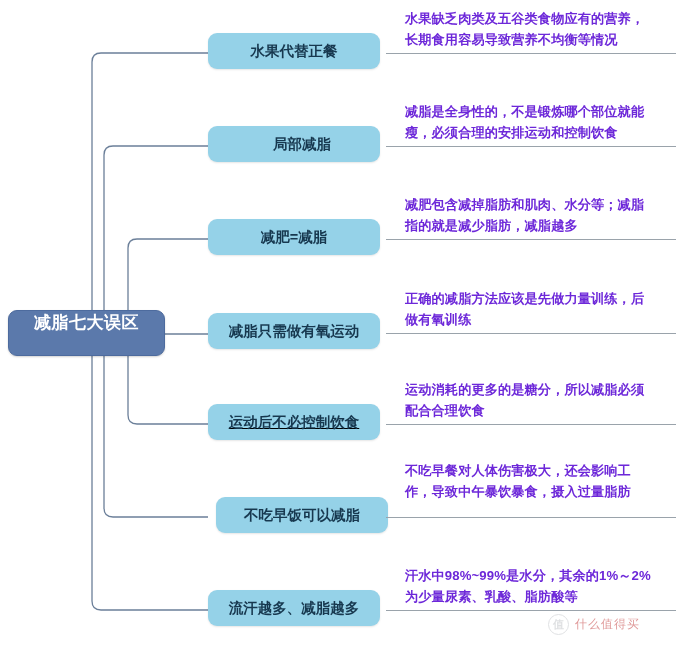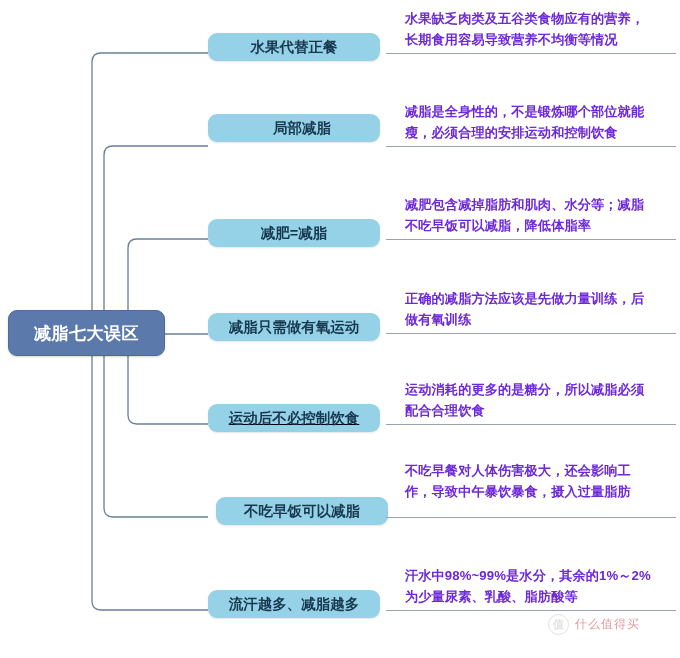--- a/index.html
+++ b/index.html
@@ -31,35 +31,34 @@
     position: absolute;
     left: 8px;
     top: 310px;
     width: 157px;
     height: 46px;
     border-radius: 9px;
     background: #5b79ab;
     border: 1px solid #4d6b9e;
     box-shadow: 0 1px 2px rgba(0,0,0,0.18);
     display: flex;
-    align-items: center;
     justify-content: center;
     box-sizing: border-box;
   }
   .root-label {
     color: #ffffff;
     font-size: 17px;
     font-weight: bold;
     letter-spacing: 0.5px;
     white-space: nowrap;
   }
   .topic-node {
     position: absolute;
     width: 172px;
-    height: 28px;
+    height: 36px;
     border-radius: 9px;
     background: #95d2e8;
     display: flex;
     align-items: center;
     justify-content: center;
     box-sizing: border-box;
     box-shadow: 0 1px 2px rgba(0,0,0,0.10);
   }
   .topic-label {
     color: #17384f;
@@ -143,35 +142,35 @@
 
   <div class="topic-node" style="left:208px; top:33px;">
     <span class="topic-label">水果代替正餐</span>
   </div>
   <div class="desc-block" style="top:8px;">
     <div class="desc-text">水果缺乏肉类及五谷类食物应有的营养，
 长期食用容易导致营养不均衡等情况</div>
   </div>
   <div class="desc-rule" style="top:53px;"></div>
 
-  <div class="topic-node" style="left:208px; top:114px;padding-left:16px;">
+  <div class="topic-node" style="left:208px; top:126px;padding-left:16px;">
     <span class="topic-label">局部减脂</span>
   </div>
   <div class="desc-block" style="top:101px;">
     <div class="desc-text">减脂是全身性的，不是锻炼哪个部位就能
 瘦，必须合理的安排运动和控制饮食</div>
   </div>
   <div class="desc-rule" style="top:146px;"></div>
 
   <div class="topic-node" style="left:208px; top:219px;">
     <span class="topic-label">减肥=减脂</span>
   </div>
   <div class="desc-block" style="top:194px;">
     <div class="desc-text">减肥包含减掉脂肪和肌肉、水分等；减脂
-不吃早饭可以减脂，降低体脂率</div>
+指的就是减少脂肪，减脂越多</div>
   </div>
   <div class="desc-rule" style="top:239px;"></div>
 
   <div class="topic-node" style="left:208px; top:313px;">
     <span class="topic-label">减脂只需做有氧运动</span>
   </div>
   <div class="desc-block" style="top:288px;">
     <div class="desc-text">正确的减脂方法应该是先做力量训练，后
 做有氧训练</div>
   </div>

